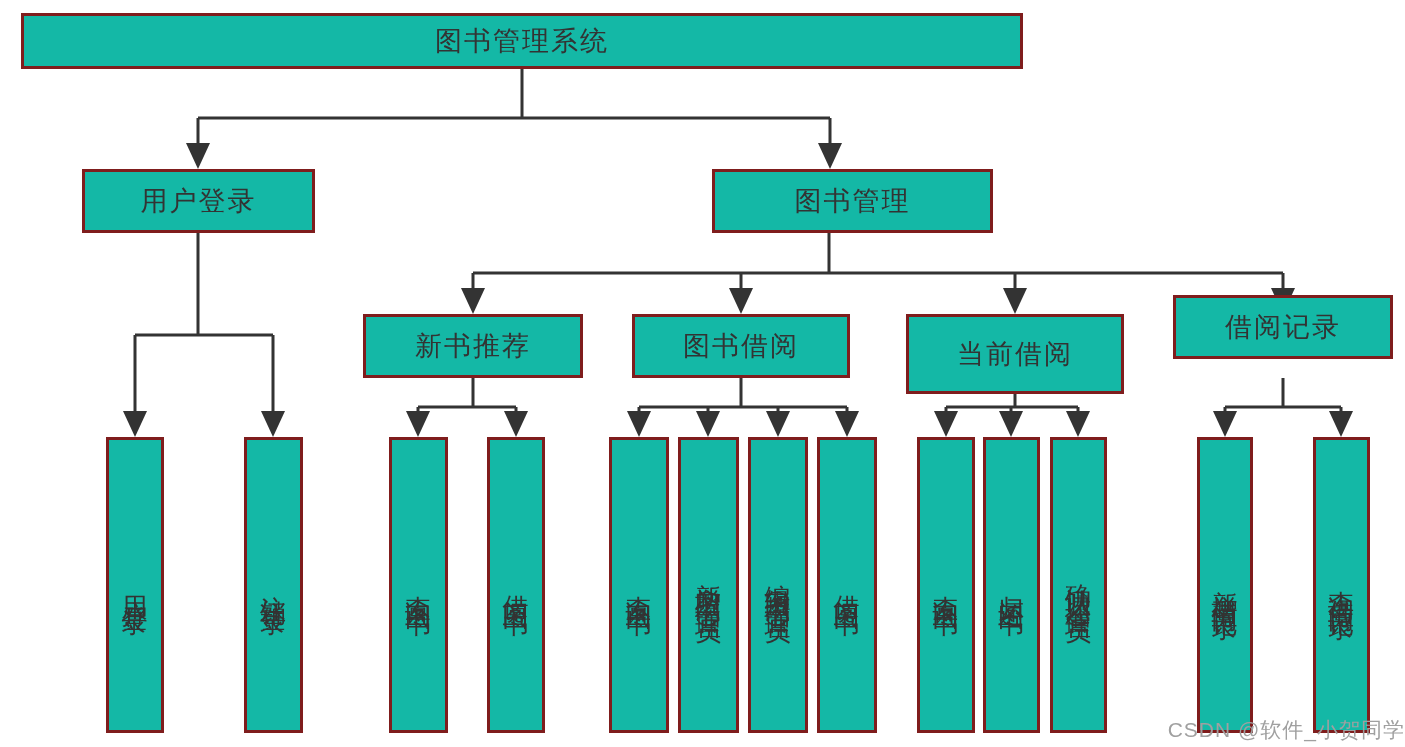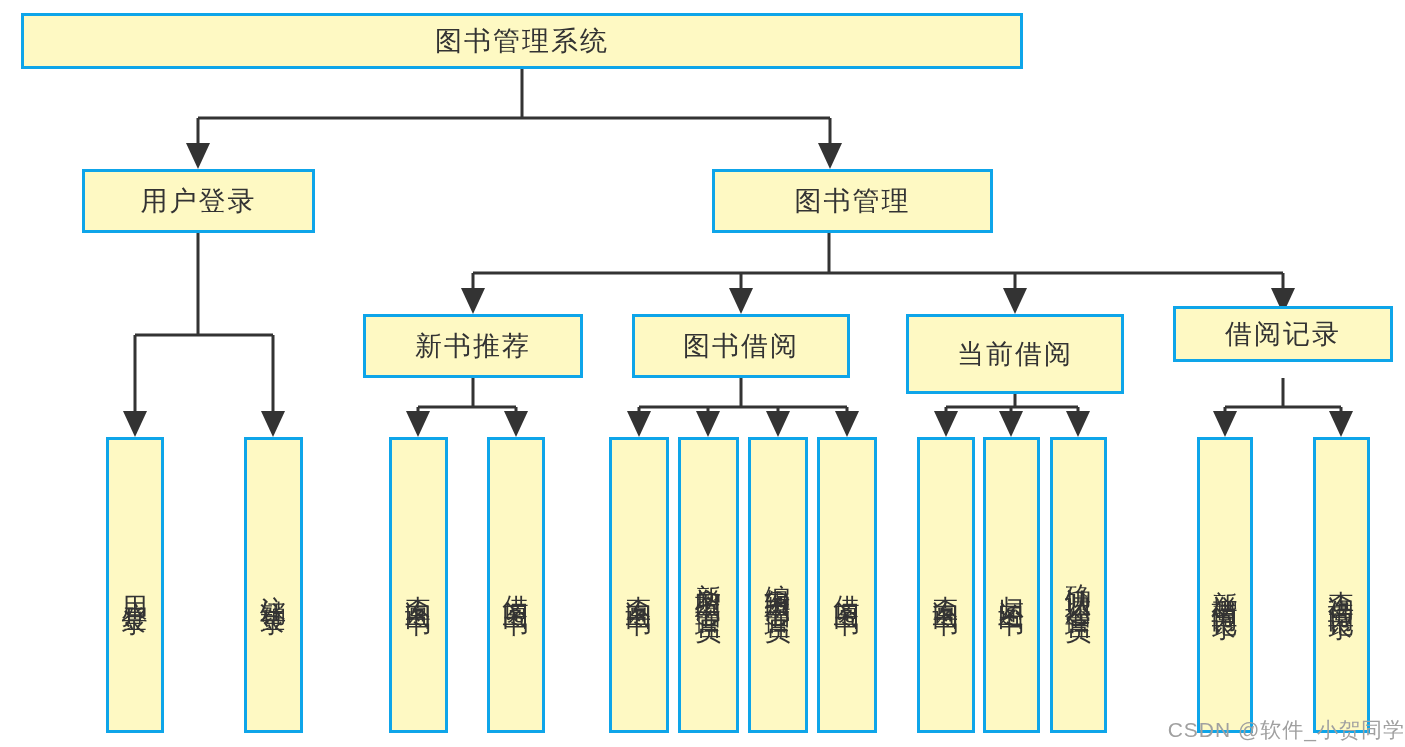--- a/index.html
+++ b/index.html
@@ -7,22 +7,22 @@
   .canvas{
     position:relative;
     width:1405px;height:747px;
     background:#ffffff;
     overflow:hidden;
   }
   .connectors{position:absolute;left:0;top:0;width:1405px;height:747px;}
   .node{
     position:absolute;
     box-sizing:border-box;
-    border:3px solid #0ea5e9;
-    background:#fef9c3;
+    border:3px solid #7f1d1d;
+    background:#14b8a6;
     color:#333333;
     display:flex;
     align-items:center;
     justify-content:center;
   }
   .node.h{font-size:27px;letter-spacing:2px;}
   .node.v span{
     writing-mode:vertical-rl;
     text-orientation:mixed;
     font-size:26px;
@@ -87,21 +87,21 @@
   </svg>
 
   <div class="node h" style="left:21px;top:13px;width:1002px;height:56px">图书管理系统</div>
 
   <div class="node h" style="left:82px;top:169px;width:233px;height:64px">用户登录</div>
   <div class="node h" style="left:712px;top:169px;width:281px;height:64px">图书管理</div>
 
   <div class="node h" style="left:632px;top:314px;width:218px;height:64px">图书借阅</div>
   <div class="node h" style="left:363px;top:314px;width:220px;height:64px">新书推荐</div>
   <div class="node h" style="left:906px;top:314px;width:218px;height:80px">当前借阅</div>
-  <div class="node h" style="left:1173px;top:306px;width:220px;height:56px">借阅记录</div>
+  <div class="node h" style="left:1173px;top:295px;width:220px;height:64px">借阅记录</div>
 
   <div class="node v" style="left:106px;top:437px;width:58px;height:296px">
     <span>用户登录</span>
   </div>
   <div class="node v" style="left:244px;top:437px;width:59px;height:296px">
     <span>注销登录</span>
   </div>
 
   <div class="node v" style="left:389px;top:437px;width:59px;height:296px">
     <span>查询图书</span>

